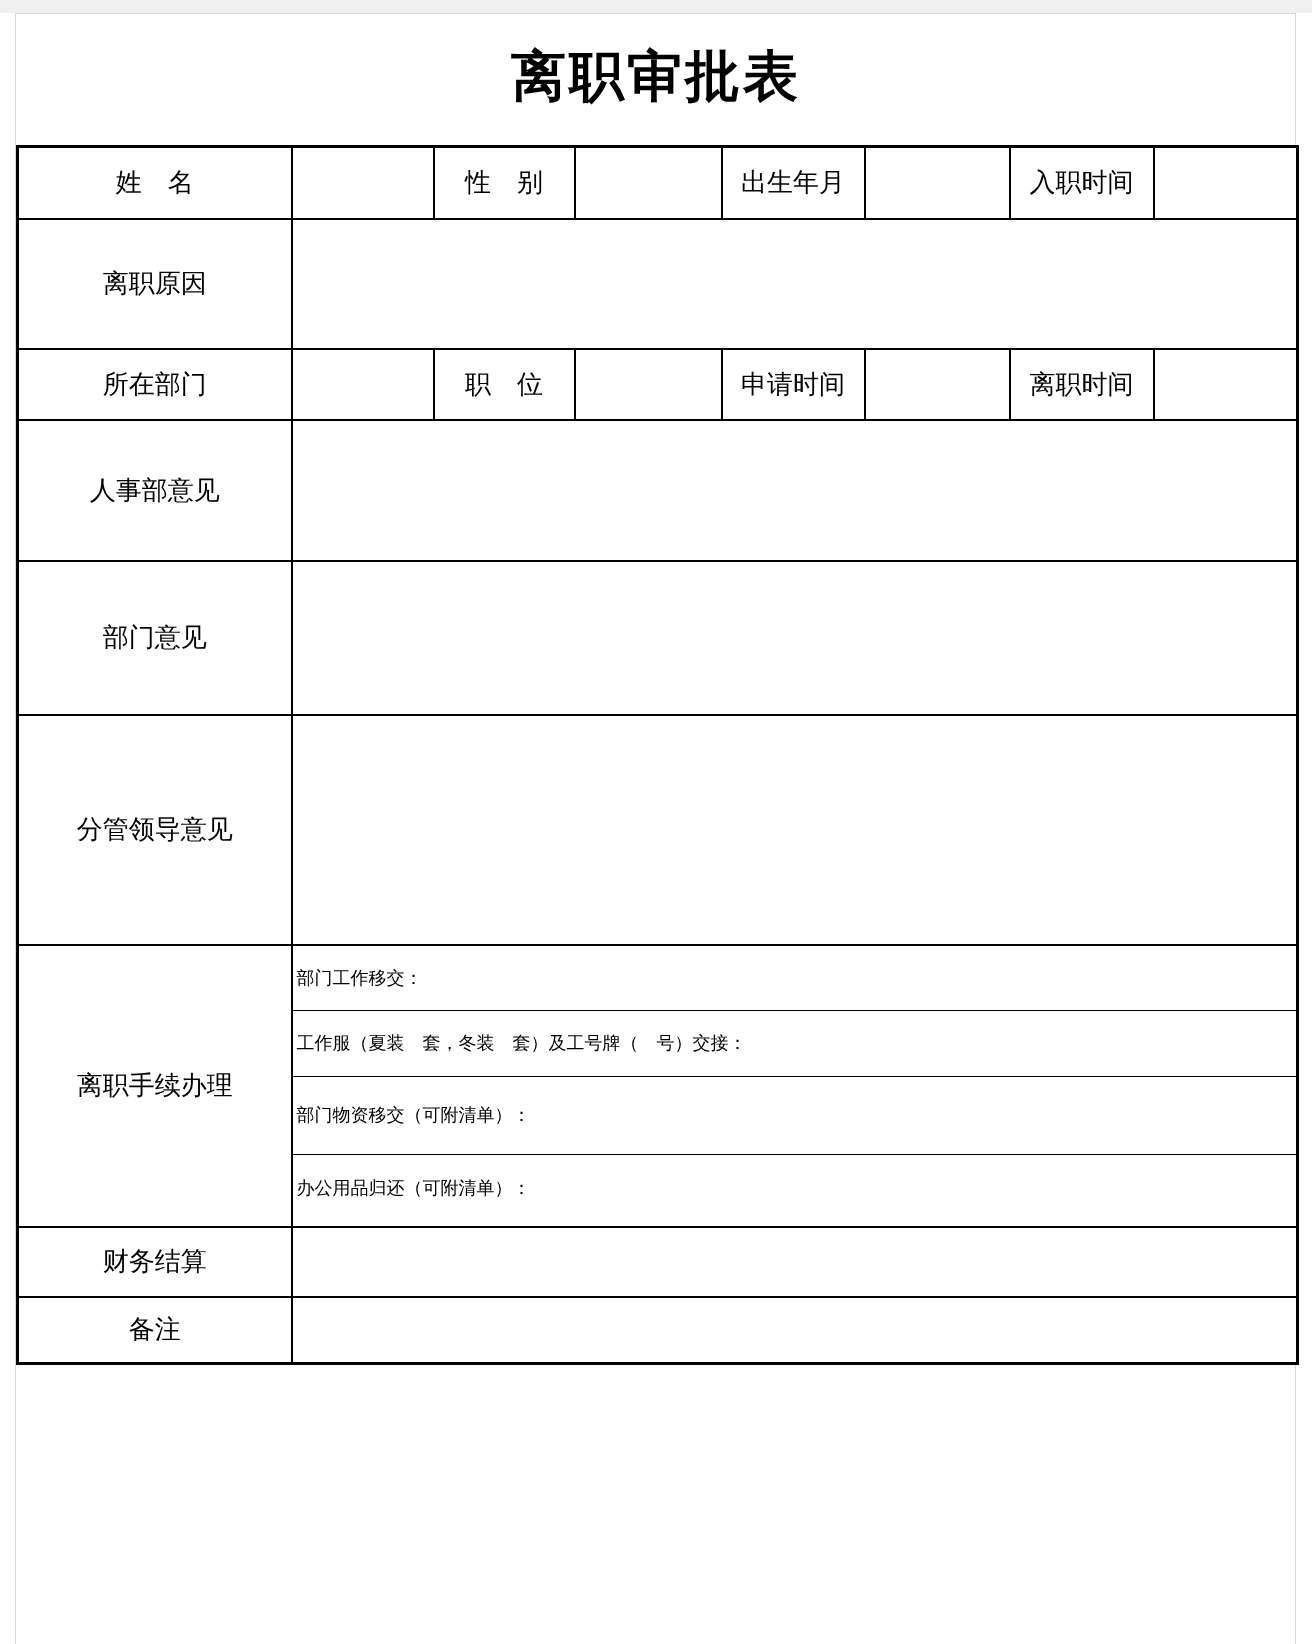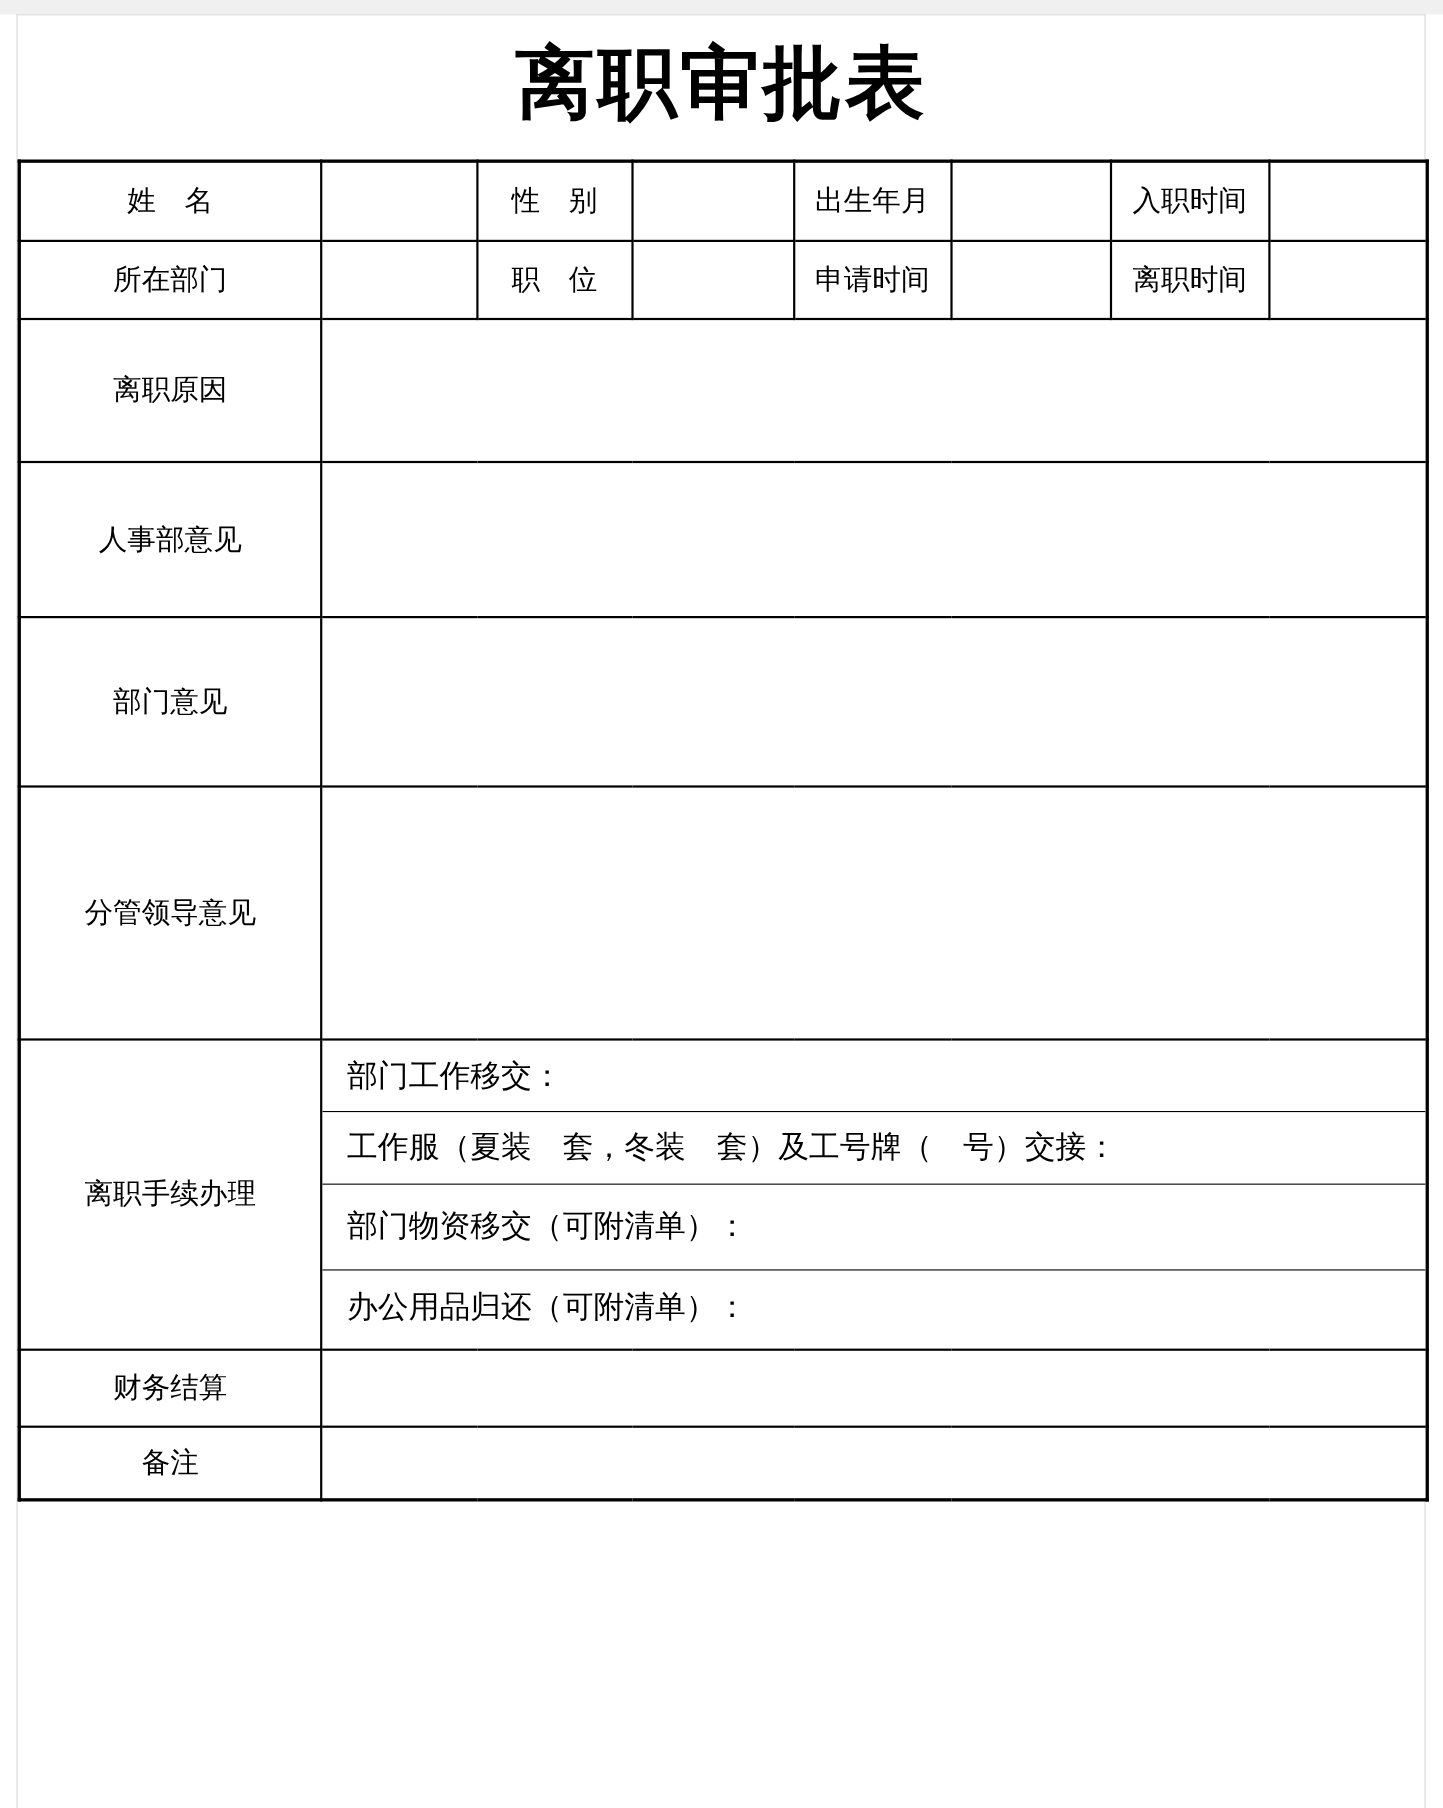--- a/index.html
+++ b/index.html
@@ -28,21 +28,21 @@
     border: 1px solid #d8d8d8;
     border-bottom: none;
     box-sizing: border-box;
     background: #ffffff;
   }
   .page-title {
     position: absolute;
     left: 0; top: 44px;
     width: 1312px;
     text-align: center;
-    font-size: 72px;
+    font-size: 55px;
     line-height: 64px;
     font-weight: 900;
     letter-spacing: 3px;
     white-space: nowrap;
   }
   table.form-table {
     position: absolute;
     left: 16px; top: 145px;
     width: 1280px;
     border-collapse: collapse;
@@ -63,24 +63,24 @@
   }
   td.val {
     background: #ffffff;
   }
   td.proc-cell {
     vertical-align: top;
   }
   .proc-item {
     display: flex;
     align-items: center;
-    padding-left: 23px;
+    padding-left: 4px;
     border-bottom: 1px solid #000000;
     box-sizing: content-box;
-    font-size: 28px;
+    font-size: 18px;
     white-space: nowrap;
   }
   .proc-item.last {
     border-bottom: none;
   }
   .h-64 { height: 64px; }
   .h-65 { height: 65px; }
   .h-77 { height: 77px; }
   .h-73 { height: 67px; }
 </style>
@@ -109,34 +109,34 @@
     <td class="lbl">姓　名</td>
     <td class="val"></td>
     <td class="lbl">性　别</td>
     <td class="val"></td>
     <td class="lbl">出生年月</td>
     <td class="val"></td>
     <td class="lbl">入职时间</td>
     <td class="val"></td>
   </tr>
 
+  <tr style="height:130px">
+    <td class="lbl">离职原因</td>
+    <td class="val" colspan="7"></td>
+  </tr>
+
   <tr style="height:71px">
     <td class="lbl">所在部门</td>
     <td class="val"></td>
     <td class="lbl">职　位</td>
     <td class="val"></td>
     <td class="lbl">申请时间</td>
     <td class="val"></td>
     <td class="lbl">离职时间</td>
     <td class="val"></td>
-  </tr>
-
-  <tr style="height:130px">
-    <td class="lbl">离职原因</td>
-    <td class="val" colspan="7"></td>
   </tr>
 
 
   <tr style="height:141px">
     <td class="lbl">人事部意见</td>
     <td class="val" colspan="7"></td>
   </tr>
 
   <tr style="height:154px">
     <td class="lbl">部门意见</td>

